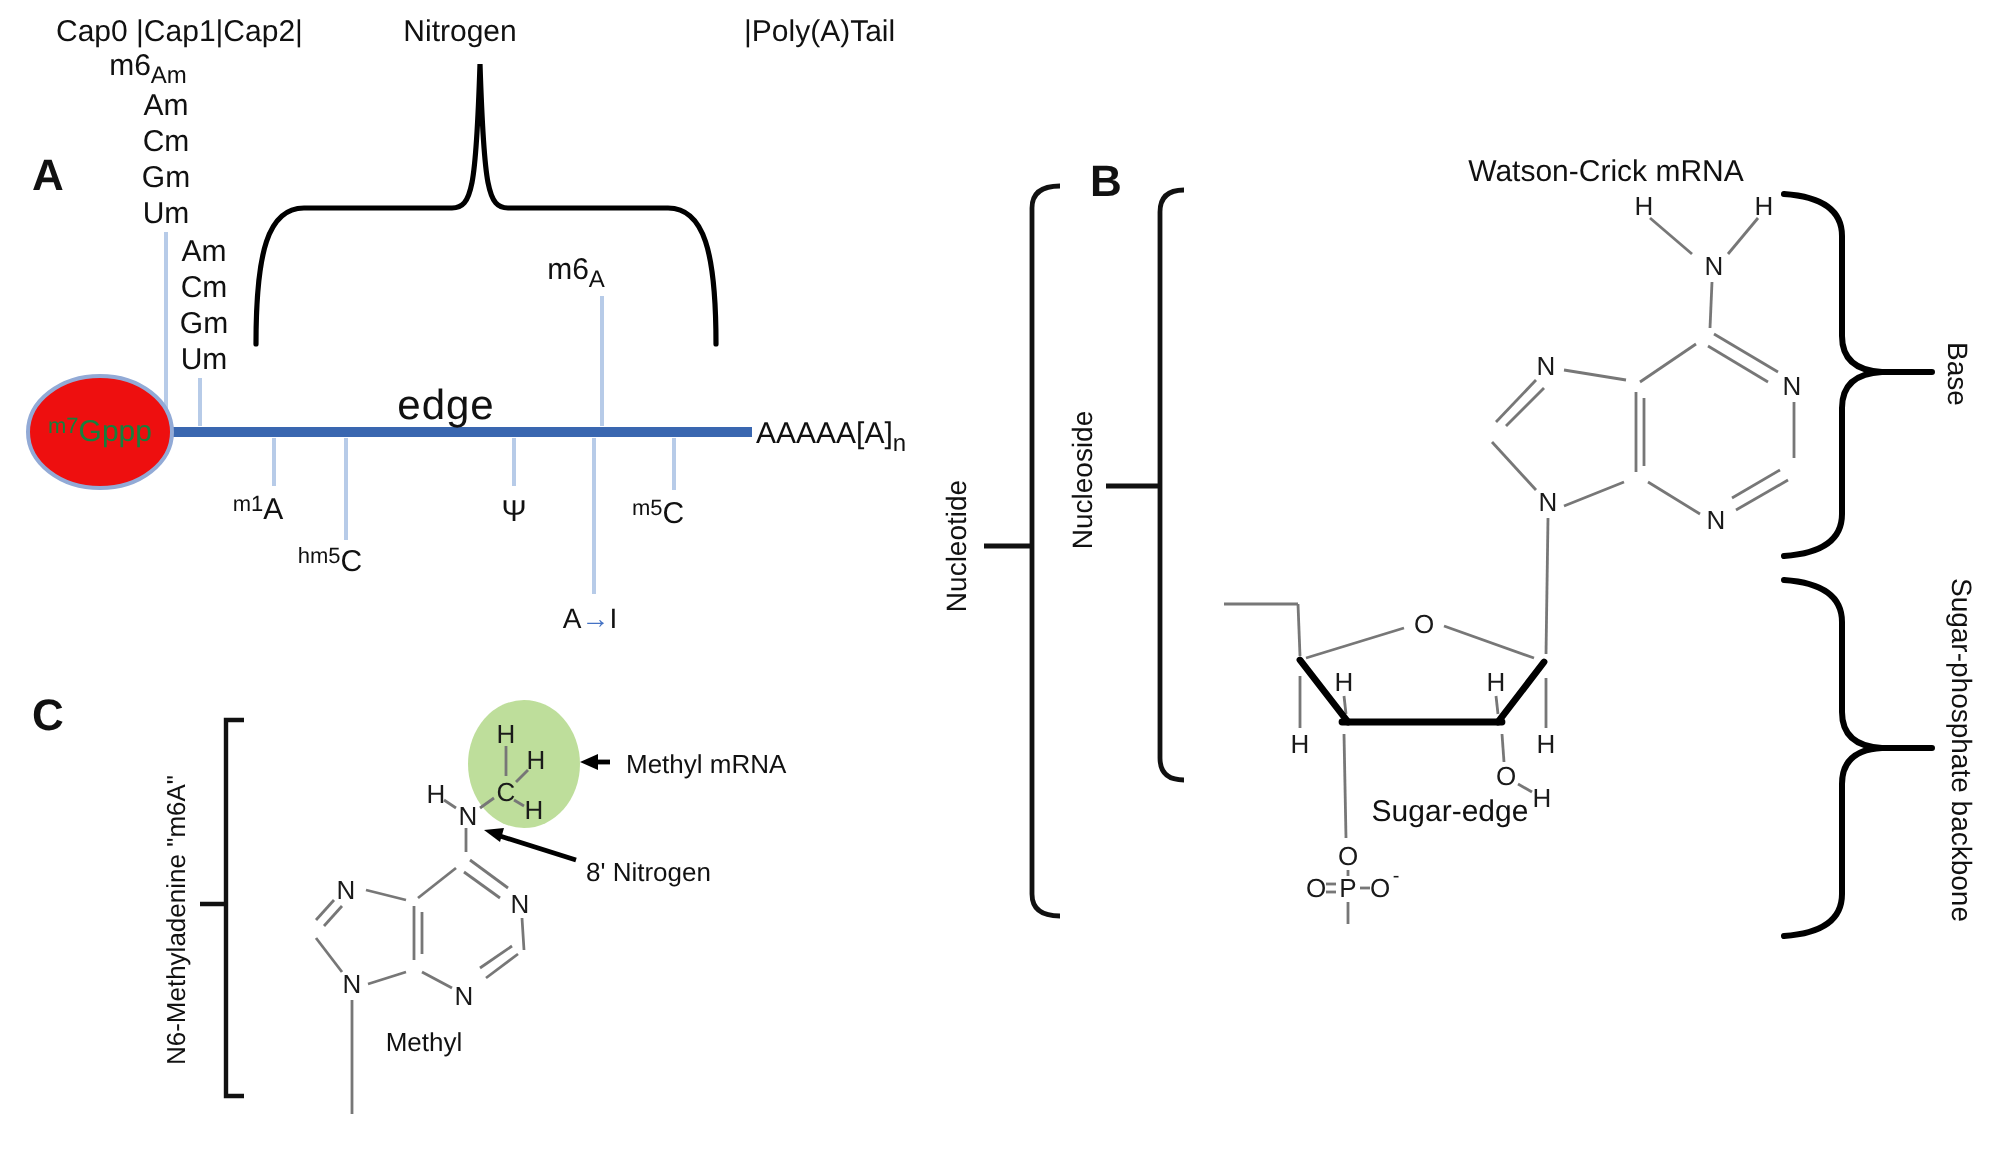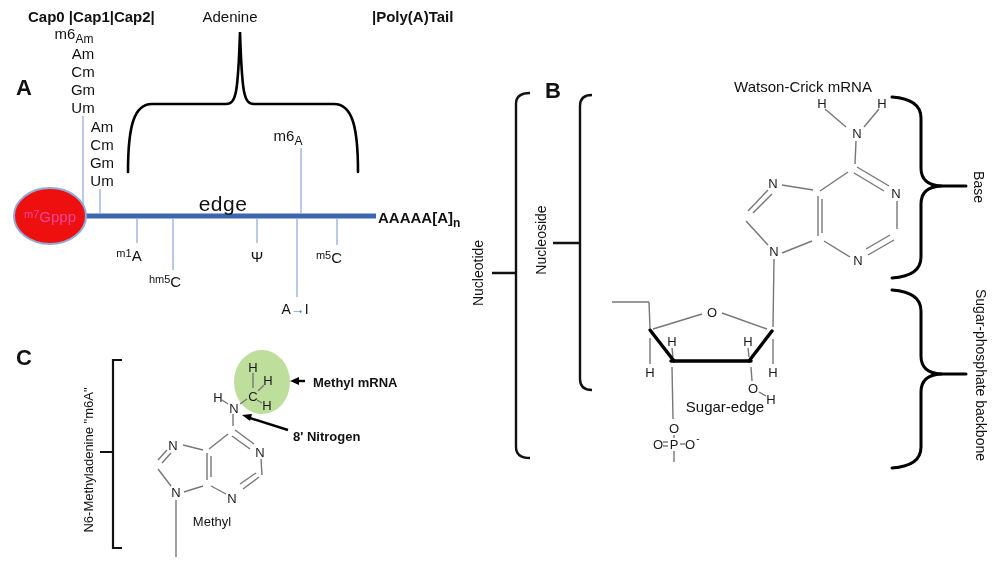--- a/index.html
+++ b/index.html
@@ -3,31 +3,31 @@
 <meta charset="utf-8">
 <style>
   html,body{margin:0;padding:0;background:#fff;}
   #canvas{
     position:relative;width:1000px;height:575px;background:#fff;overflow:hidden;
     font-family:"Liberation Sans",sans-serif;color:#111;
   }
   #canvas svg{position:absolute;left:0;top:0;}
   .lbl{position:absolute;white-space:nowrap;font-size:15px;color:#111;line-height:1;}
   .ctr{transform:translate(-50%,-50%);}
-  .vmid{transform:translateY(-50%);font-weight:bold;}
+  .vmid{transform:translateY(-50%);}
   .panel-letter{font-size:22px;font-weight:bold;}
   .small{font-size:13px;}
   .big{font-size:21px;letter-spacing:0.5px;}
   .sup{font-size:11px;position:relative;top:-4px;}
   .sub{font-size:12px;position:relative;top:4px;}
   .rotccw{transform:translate(-50%,-50%) rotate(-90deg);font-size:14px;}
   .rotcw{transform:translate(-50%,-50%) rotate(90deg);font-size:14px;}
   .atom{position:absolute;transform:translate(-50%,-50%);font-size:13px;color:#1a1a1a;line-height:1;background:transparent;}
   .arrowblue{color:var(--arrow_blue);}
-  .capText{color:#ec4899;text-align:right;}
+  .capText{color:#15803d;text-align:right;}
 </style>
 </head>
 <body>
 
 <div id="canvas">
 
   <svg width="1000" height="575" viewBox="0 0 1000 575">
 
     <g>
 
@@ -136,21 +136,21 @@
       <g stroke="#000" fill="#000">
         <path d="M305,381 L296,381" stroke-width="2.4"></path>
         <polygon points="290,381 299,377 299,385" stroke="none"></polygon>
         <path d="M288,430 L250,418" stroke-width="2.4"></path>
         <polygon points="242,415 252,414 250,421" stroke="none"></polygon>
       </g>
     </g>
   </svg>
 
   <div class="lbl vmid" style="left:28px;top:16px">Cap0 |Cap1|Cap2|</div>
-  <div class="lbl ctr" style="left:230px;top:16px">Adenine</div>
+  <div class="lbl ctr" style="left:230px;top:16px">Nitrogen</div>
   <div class="lbl vmid" style="left:372px;top:16px">|Poly(A)Tail</div>
   <div class="lbl ctr panel-letter" style="left:24px;top:88px">A</div>
 
   <div class="lbl ctr" style="left:74px;top:33px"><span>m6</span><span class="sub">Am</span></div>
   <div class="lbl ctr" style="left:83px;top:53px">Am</div>
   <div class="lbl ctr" style="left:83px;top:71px">Cm</div>
   <div class="lbl ctr" style="left:83px;top:89px">Gm</div>
   <div class="lbl ctr" style="left:83px;top:107px">Um</div>
   <div class="lbl ctr" style="left:102px;top:126px">Am</div>
   <div class="lbl ctr" style="left:102px;top:144px">Cm</div>

